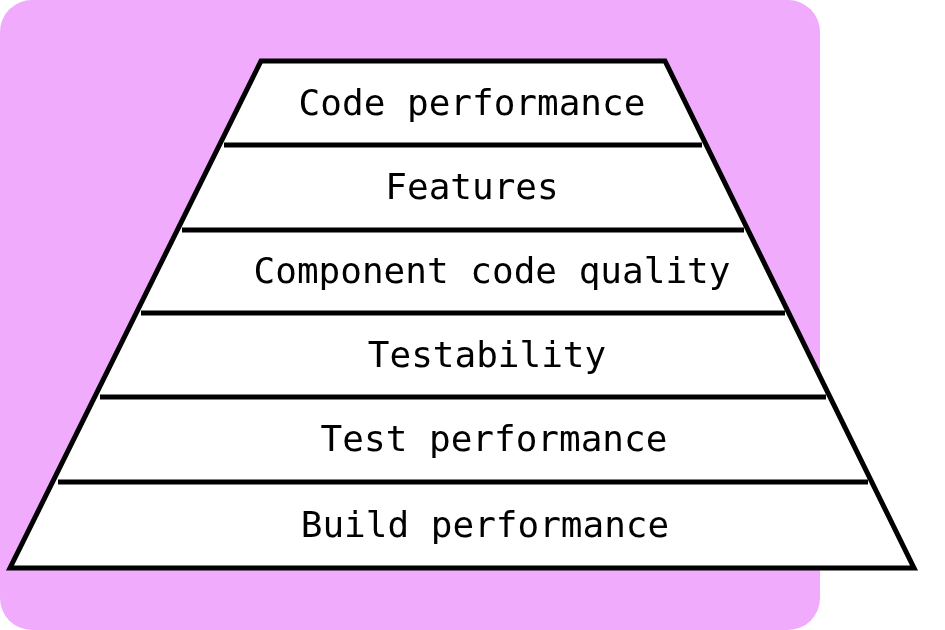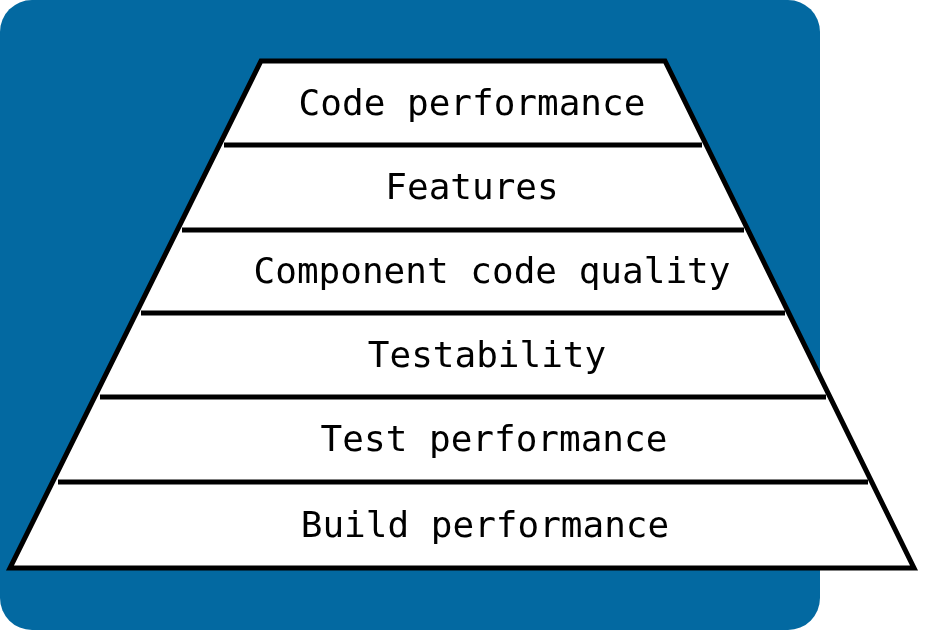--- a/index.html
+++ b/index.html
@@ -11,21 +11,21 @@
   body {
     width: 945px;
     height: 630px;
     overflow: hidden;
     font-family: "DejaVu Sans Mono", "Liberation Mono", monospace;
   }
   #diagram-root {
     position: relative;
     width: 820px;
     height: 630px;
-    background: #0369a1;
+    background: #f0abfc;
     border-radius: 32px;
   }
   #pyramid-svg {
     position: absolute;
     top: 0;
     left: 0;
     width: 945px;
     height: 630px;
     display: block;
   }

